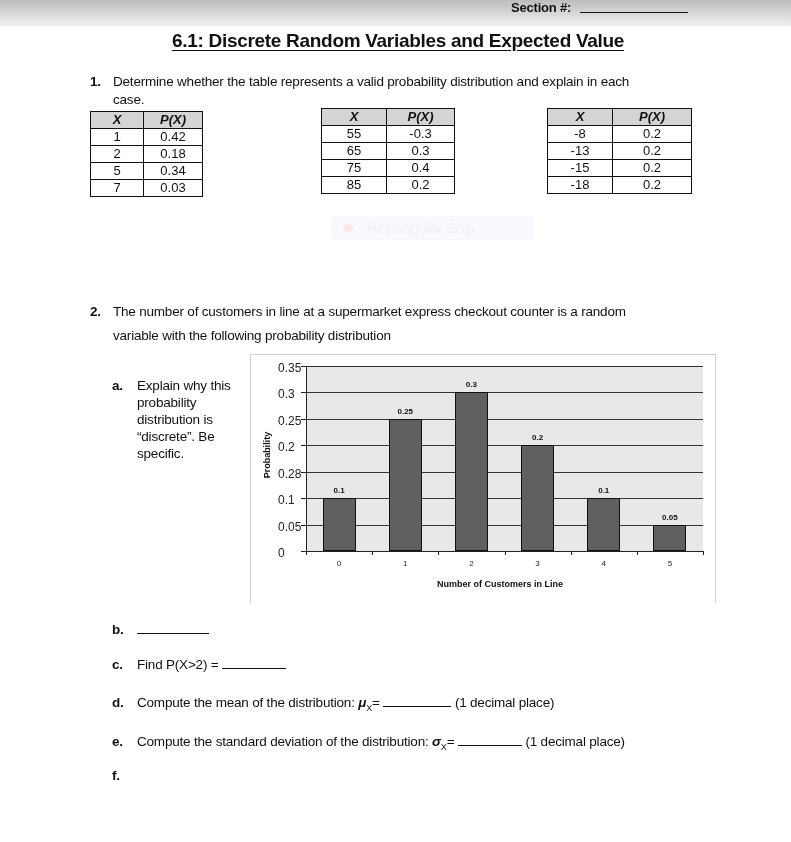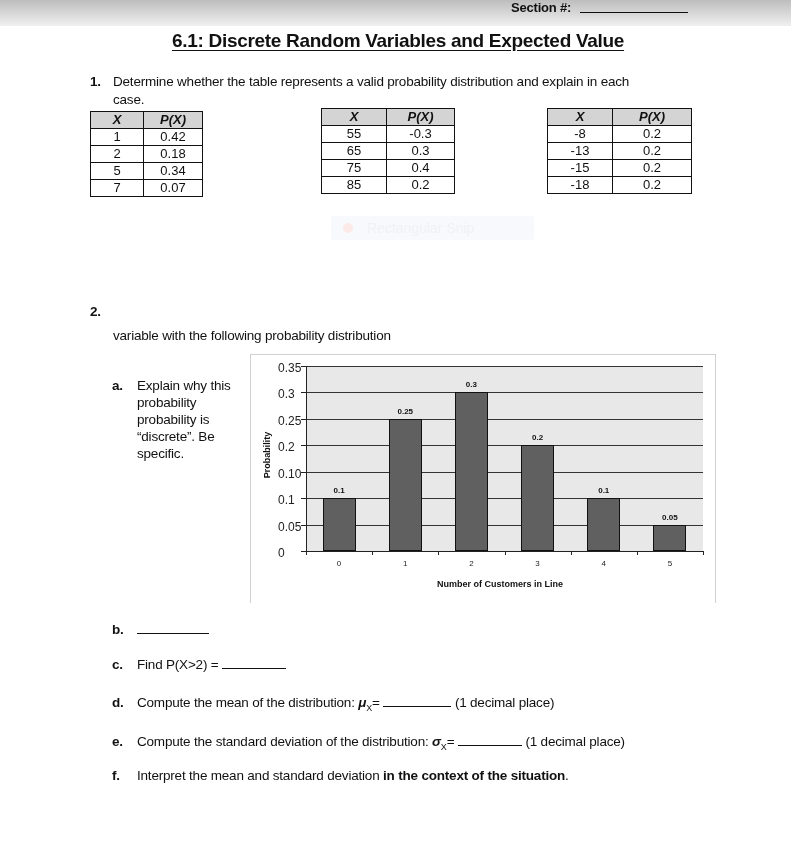--- a/index.html
+++ b/index.html
@@ -97,21 +97,21 @@
   <tr>
         <td>2</td>
         <td>0.18</td>
       </tr>
   <tr>
         <td>5</td>
         <td>0.34</td>
       </tr>
   <tr>
         <td>7</td>
-        <td>0.07</td>
+        <td>0.03</td>
       </tr>
 </tbody>
   </table>
 
 <table class="pt" style="left:321px; top:108px;">
   <tbody>
       <tr>
         <th style="width:64px">X</th>
         <th style="width:67px">P(X)</th>
       </tr>
@@ -159,28 +159,29 @@
 </tbody>
   </table>
 
 <div class="snip">
   <span class="dot"></span>
   <span class="lbl">Rectangular Snip</span>
 </div>
 
 <div class="q" style="left:90px; top:303px; width:620px; height:34px;">
   <span class="num">2.</span>
+  <span class="txt" style="top:0; white-space:nowrap;">The number of customers in line at a supermarket express checkout counter is a random</span>
   <span class="txt" style="top:18px; white-space:nowrap;margin-top:6px;">variable with the following probability distribution</span>
 </div>
 
 <div class="sub" style="left:112px; top:377px; width:140px; height:90px;">
   <span class="let">a.</span>
   <span class="txt" style="top:0;">Explain why this</span>
   <span class="txt" style="top:17px;">probability</span>
-  <span class="txt" style="top:34px;">probability is</span>
+  <span class="txt" style="top:34px;">distribution is</span>
   <span class="txt" style="top:51px;">“discrete”. Be</span>
   <span class="txt" style="top:68px;">specific.</span>
 </div>
 
 <div class="chart-frame"></div>
 <div class="plot" id="plot">
     <div class="gridline" style="top: 158.571px;"></div>
     <div class="gridline" style="top: 132.143px;"></div>
     <div class="gridline" style="top: 105.714px;"></div>
     <div class="gridline" style="top: 79.2857px;"></div>
@@ -190,21 +191,21 @@
   </div>
 <div class="yaxis"></div>
 <div class="xaxis"></div>
 <div id="chart-overlay">
     <div class="ytick" style="left: 278px; top: 546px; text-align: left;">0</div>
     <div class="ytickmark" style="left: 301px; top: 551px;"></div>
     <div class="ytick" style="left: 278px; top: 519.571px; text-align: left;">0.05</div>
     <div class="ytickmark" style="left: 301px; top: 524.571px;"></div>
     <div class="ytick" style="left: 278px; top: 493.143px; text-align: left;">0.1</div>
     <div class="ytickmark" style="left: 301px; top: 498.143px;"></div>
-    <div class="ytick" style="left: 278px; top: 466.714px; text-align: left;">0.10</div>
+    <div class="ytick" style="left: 278px; top: 466.714px; text-align: left;">0.28</div>
     <div class="ytickmark" style="left: 301px; top: 471.714px;"></div>
     <div class="ytick" style="left: 278px; top: 440.286px; text-align: left;">0.2</div>
     <div class="ytickmark" style="left: 301px; top: 445.286px;"></div>
     <div class="ytick" style="left: 278px; top: 413.857px; text-align: left;">0.25</div>
     <div class="ytickmark" style="left: 301px; top: 418.857px;"></div>
     <div class="ytick" style="left: 278px; top: 387.429px; text-align: left;">0.3</div>
     <div class="ytickmark" style="left: 301px; top: 392.429px;"></div>
     <div class="ytick" style="left: 278px; top: 361px; text-align: left;">0.35</div>
     <div class="ytickmark" style="left: 301px; top: 366px;"></div>
     <div class="bar" style="left: 322.583px; top: 498.143px; width: 33px; height: 52.8571px; background: rgb(96, 96, 96);"></div>
@@ -251,14 +252,13 @@
   <span class="txt"><span>Compute the mean of the distribution:</span> <b><i>μ</i></b><sub style="font-size:9px">X</sub><span>=</span> <span class="blank" style="width:68px"></span> <span>(1 decimal place)</span></span>
 </div>
 
 <div class="sub" style="left:112px; top:733px; width:600px; height:18px;">
   <span class="let">e.</span>
   <span class="txt"><span>Compute the standard deviation of the distribution:</span> <b><i>σ</i></b><sub style="font-size:9px">X</sub><span>=</span> <span class="blank" style="width:64px"></span> <span>(1 decimal place)</span></span>
 </div>
 
 <div class="sub" style="left:112px; top:767px; width:600px; height:18px;">
   <span class="let">f.</span>
-  <span class="txt"><span>Interpret the mean and standard deviation </span><b>in the context of the situation</b><span>.</span></span>
 </div>
 
 </body></html>

